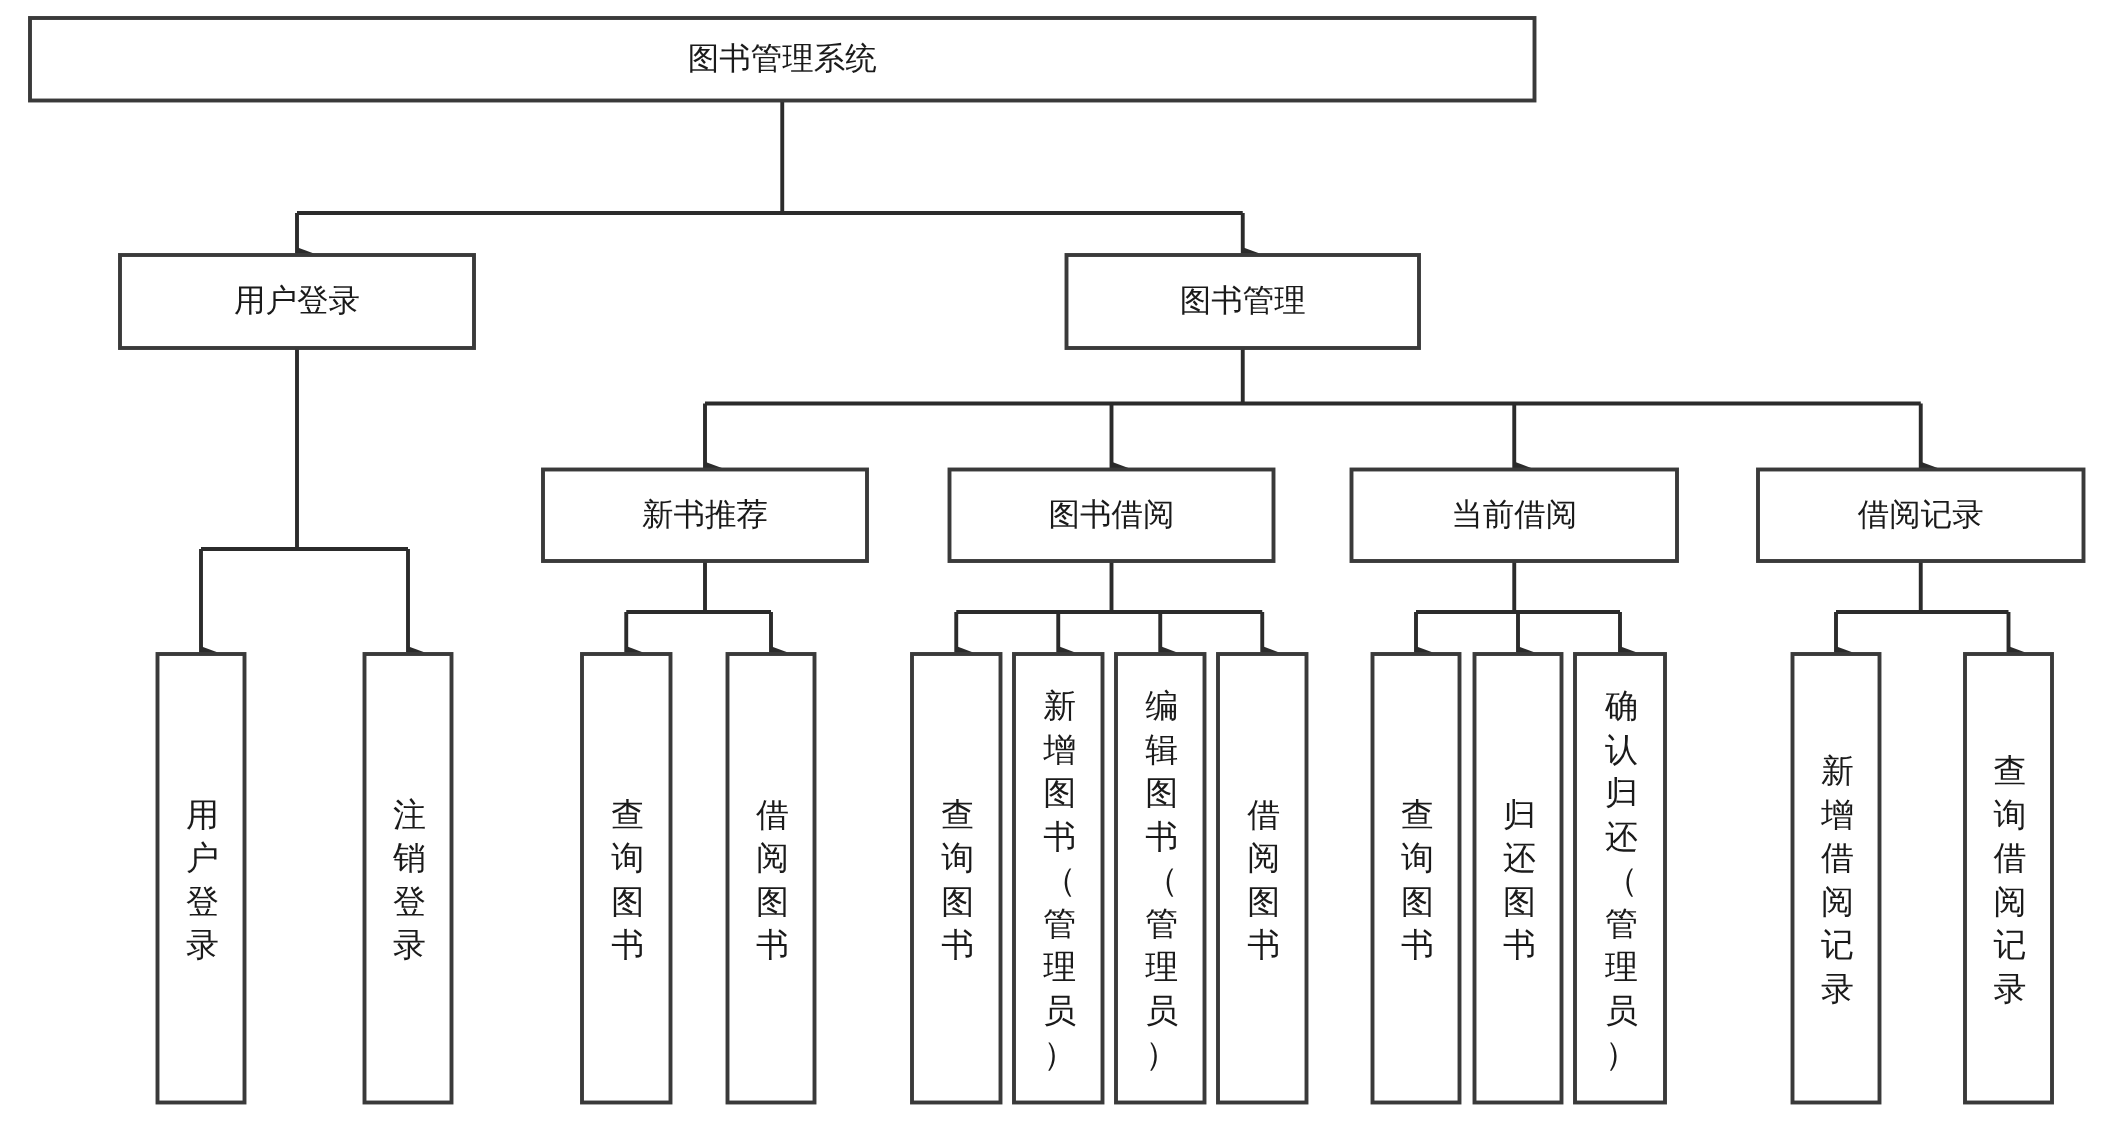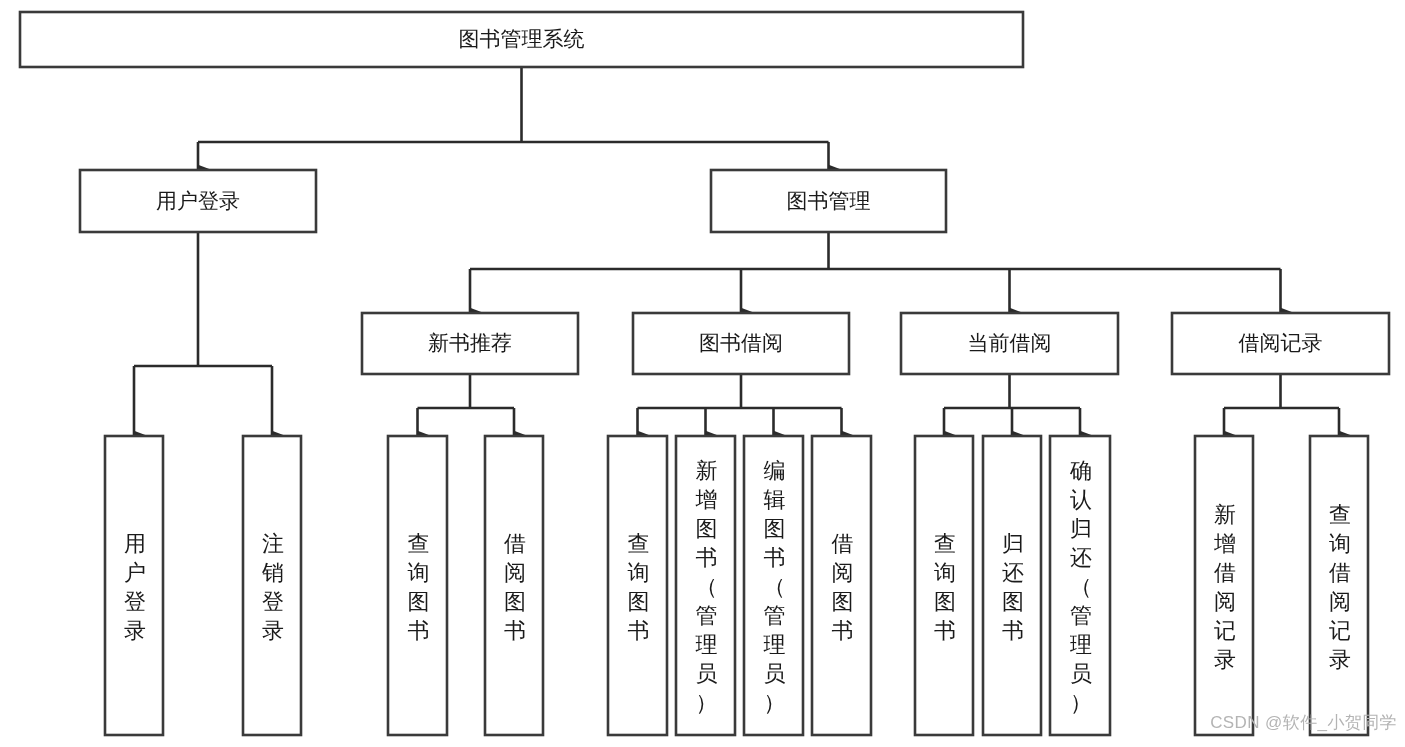--- a/index.html
+++ b/index.html
@@ -150,14 +150,13 @@
         <g>
           <rect x="1195" y="436" width="58" height="299" class="nodebox" rx="0"></rect>
           <text x="1225" y="521.5" class="vert-label"><tspan x="1225" dy="0">新</tspan><tspan x="1225" dy="29">增</tspan><tspan x="1225" dy="29">借</tspan><tspan x="1225" dy="29">阅</tspan><tspan x="1225" dy="29">记</tspan><tspan x="1225" dy="29">录</tspan></text>
         </g>
         <g>
           <rect x="1310" y="436" width="58" height="299" class="nodebox" rx="0"></rect>
           <text x="1340" y="521.5" class="vert-label"><tspan x="1340" dy="0">查</tspan><tspan x="1340" dy="29">询</tspan><tspan x="1340" dy="29">借</tspan><tspan x="1340" dy="29">阅</tspan><tspan x="1340" dy="29">记</tspan><tspan x="1340" dy="29">录</tspan></text>
         </g>
       </g>
   </svg>
-  <div class="watermark">CSDN @软件_小贺同学</div>
 </div>
 
 </body></html>

